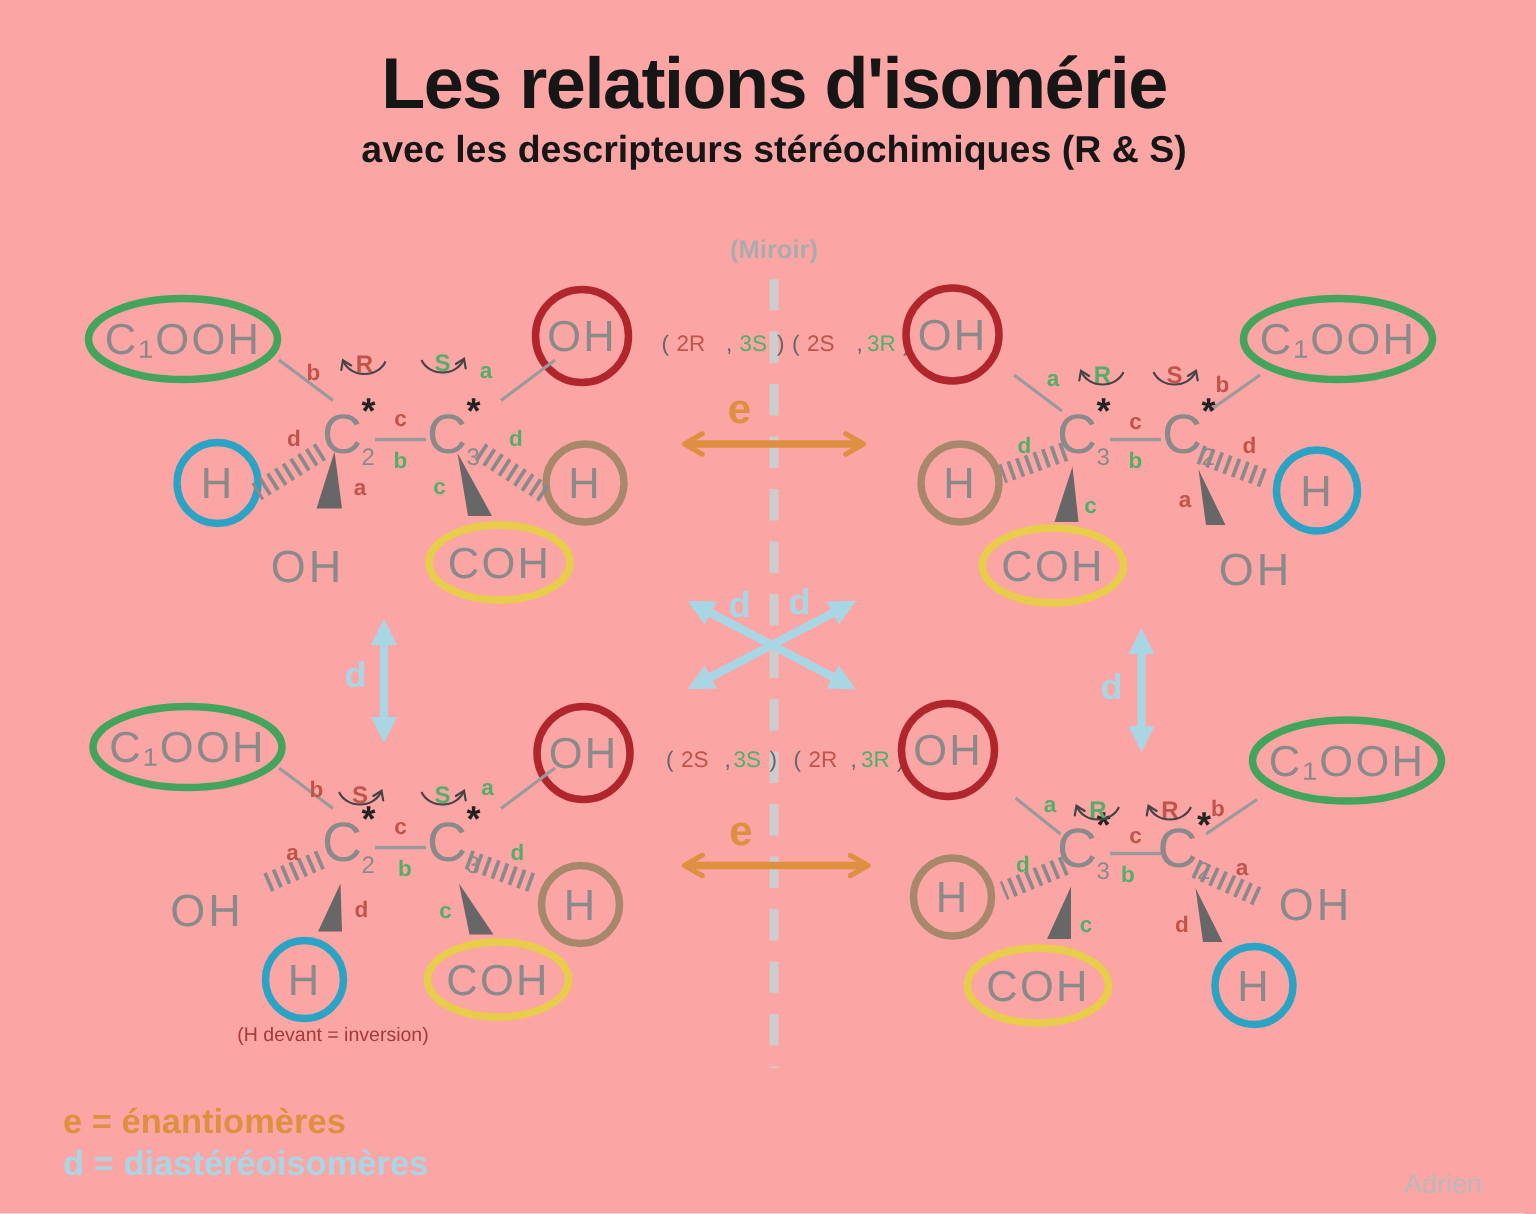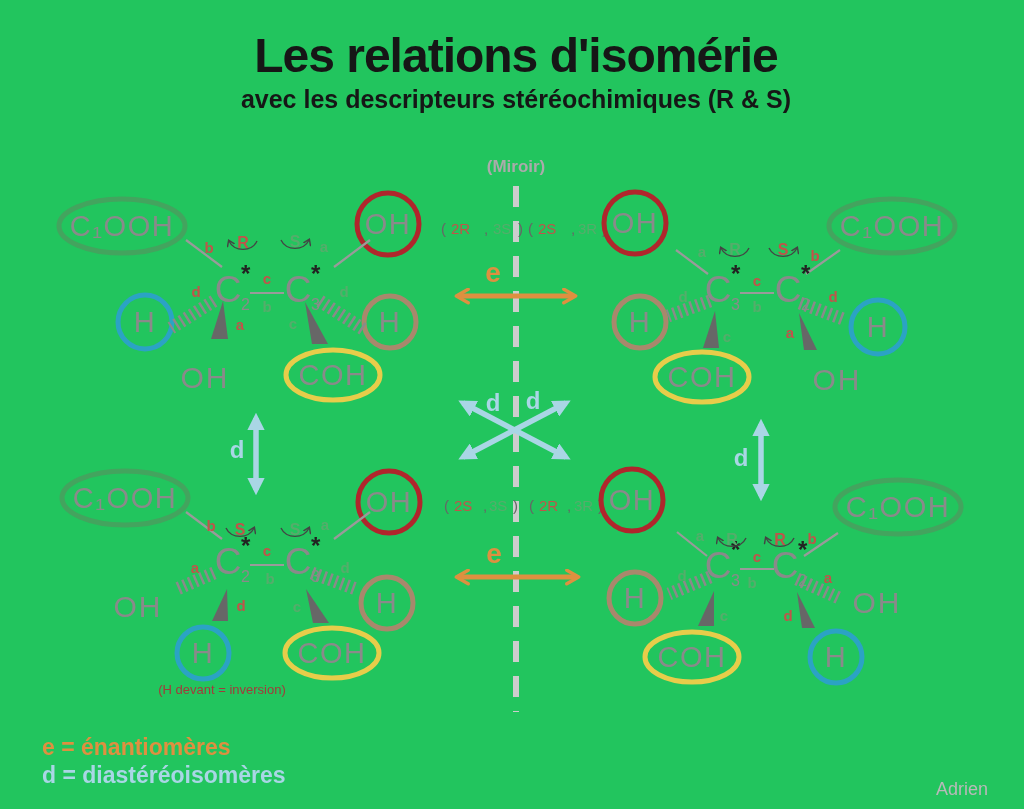--- a/index.html
+++ b/index.html
@@ -1,16 +1,16 @@
 <!DOCTYPE html>
 <html><head>
 <meta charset="utf-8">
 <style>
   html,body{margin:0;padding:0;background:#ffffff;}
-  .canvas{position:relative;width:1024px;height:809px;background:#22c55e;overflow:hidden;
+  .canvas{position:relative;width:1024px;height:809px;background:#fca5a5;overflow:hidden;
           font-family:"Liberation Sans", sans-serif;}
   svg{position:absolute;left:0;top:0;}
   text{font-family:"Liberation Sans", sans-serif;}
   .t-title{font-size:48px;font-weight:bold;fill:#161616;letter-spacing:-1px;}
   .t-sub{font-size:25px;font-weight:bold;fill:#161616;}
   .t-miroir{font-size:17px;font-weight:bold;fill:#ababab;}
   .t-atom{font-size:29px;fill:#8a8a8a;letter-spacing:1.5px;}
   .t-atom-lg{font-size:30px;fill:#8a8a8a;letter-spacing:2px;}
   .t-c{font-size:37px;fill:#8a8a8a;}
   .t-star{font-size:24px;font-weight:bold;fill:#222222;}

